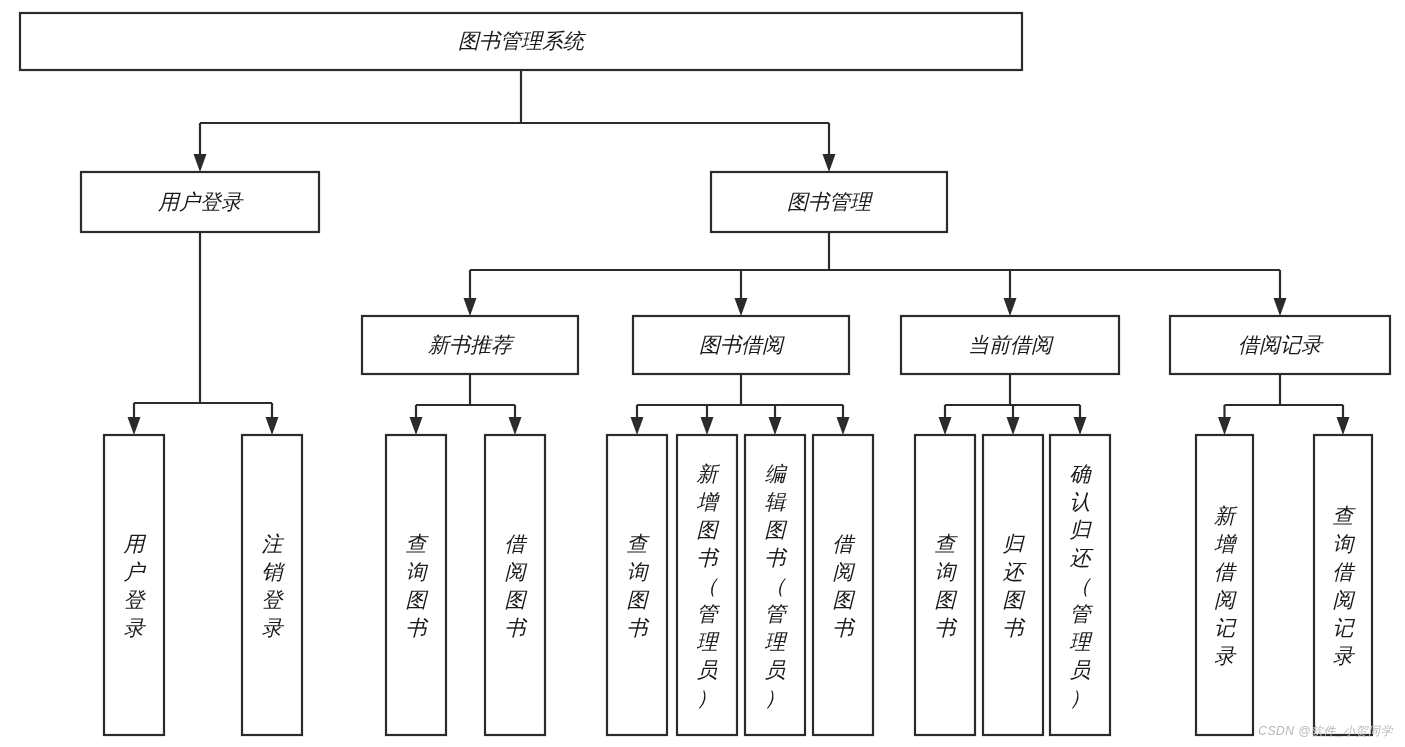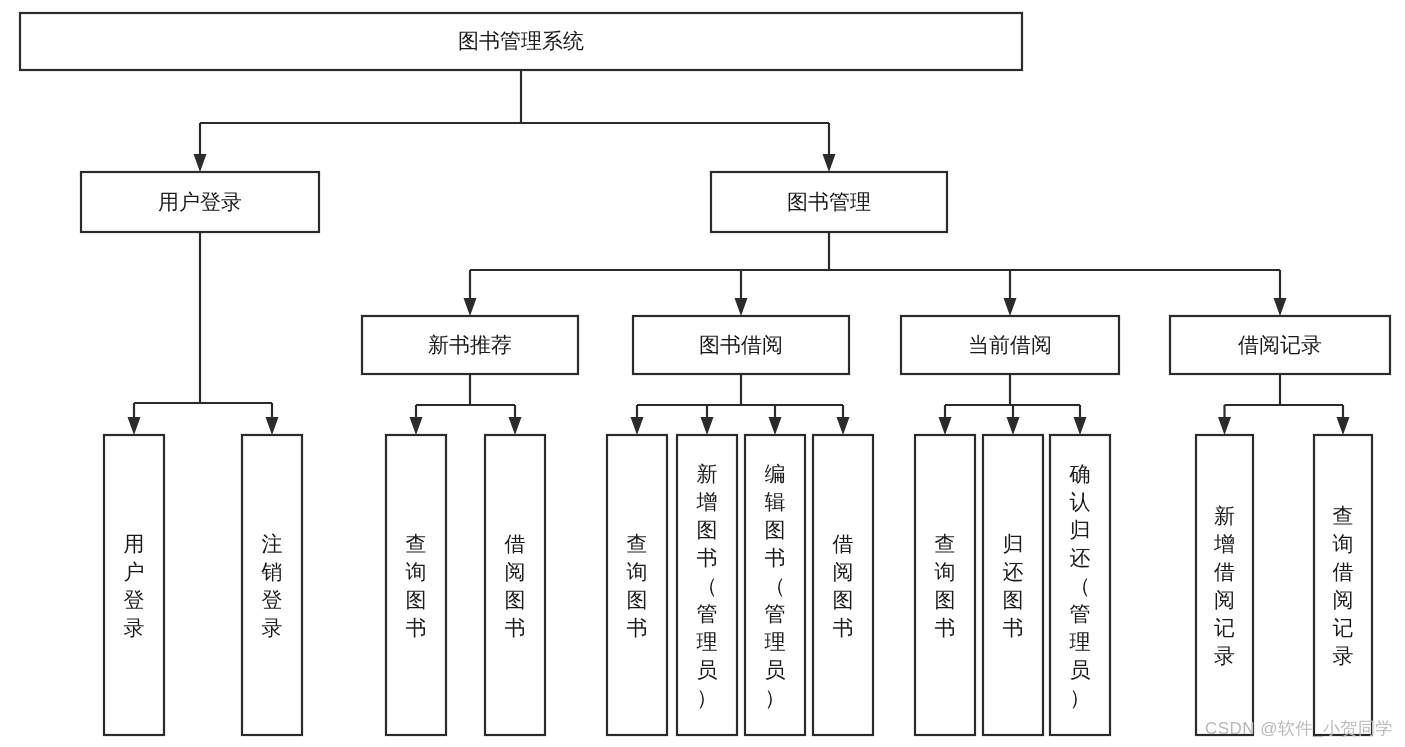--- a/index.html
+++ b/index.html
@@ -12,20 +12,21 @@
     width: 1405px;
     height: 747px;
     font-family: "Liberation Sans", "DejaVu Sans", sans-serif;
     overflow: hidden;
     position: relative;
   }
   #diagram-root {
     position: relative;
     width: 1405px;
     height: 747px;
+    font-style: italic;
   }
   svg.diagram-canvas {
     position: absolute;
     top: 0;
     left: 0;
     width: 1405px;
     height: 747px;
     display: block;
   }
   .node-box {
@@ -58,21 +59,21 @@
     font-family: "Liberation Sans", "DejaVu Sans", sans-serif;
     font-size: 21px;
     fill: #1a1a1a;
     text-anchor: middle;
   }
   .watermark-text {
     position: absolute;
     right: 12px;
     bottom: 7px;
     font-family: "Liberation Sans", "DejaVu Sans", sans-serif;
-    font-size: 17px;
+    font-size: 12px;
     color: #b9b9b9;
     letter-spacing: 0.5px;
     white-space: nowrap;
     user-select: none;
   }
 </style>
 </head>
 <body>
 
 <div id="diagram-root">

